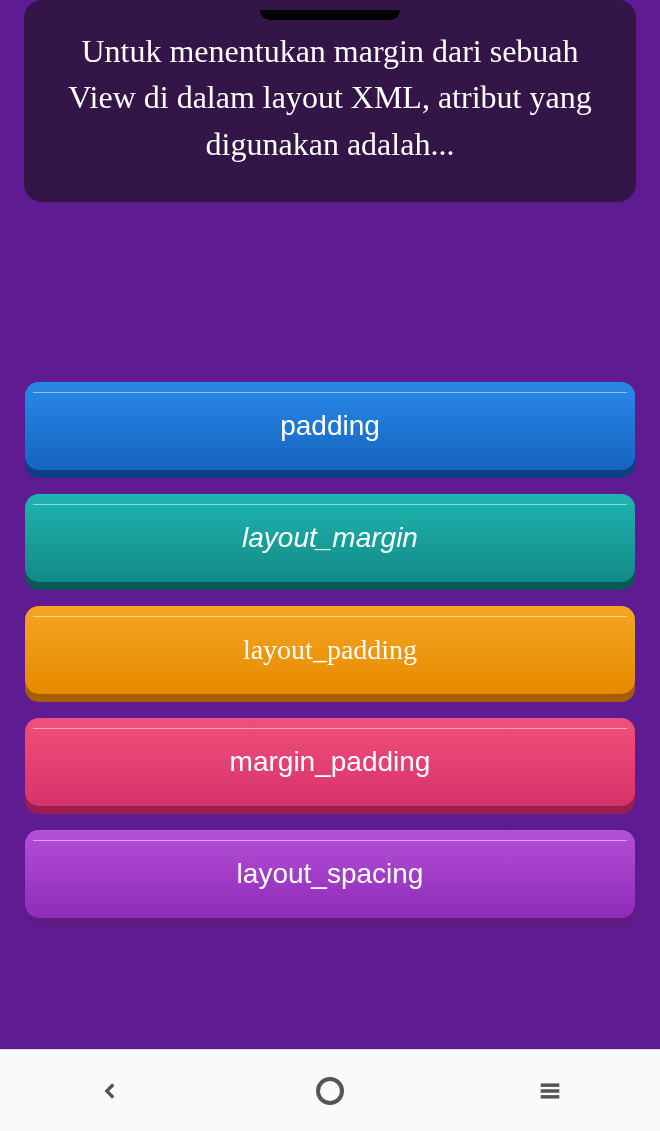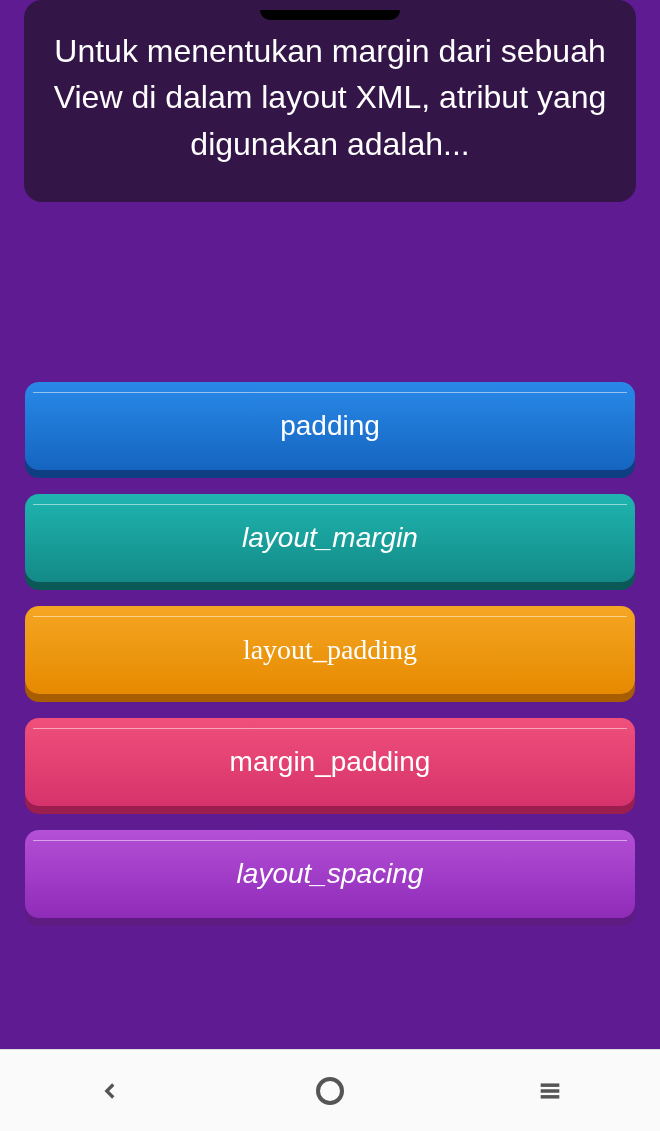--- a/index.html
+++ b/index.html
@@ -29,20 +29,21 @@
     border-radius: 0 0 20px 20px;
     margin: 0 auto 8px auto;
   }
   .question-text {
     color: #fff;
     font-size: 32px;
     text-align: center;
     line-height: 1.45;
     font-weight: 400;
     padding: 0 6px;
+    font-family: Liberation Serif, serif;
   }
   .answers {
     margin-top: 180px;
     padding: 0 25px;
   }
   .answer-btn {
     width: 100%;
     height: 88px;
     border: none;
     border-radius: 14px;
@@ -79,21 +80,20 @@
     font-family: Liberation Serif, serif;
   }
   .btn-pink {
     background: linear-gradient(to bottom, #f0507a, #d6336c);
     box-shadow: 0 8px 0 #9c1e4e;
     text-align: center;
   }
   .btn-purple {
     background: linear-gradient(to bottom, #b44fd6, #8e2bb8);
     box-shadow: 0 8px 0 #5e1b82;
-    font-style: italic;
   }
   .nav-bar {
     position: absolute;
     bottom: 0;
     left: 0;
     right: 0;
     height: 82px;
     background: #fafafa;
     display: flex;
     align-items: center;

